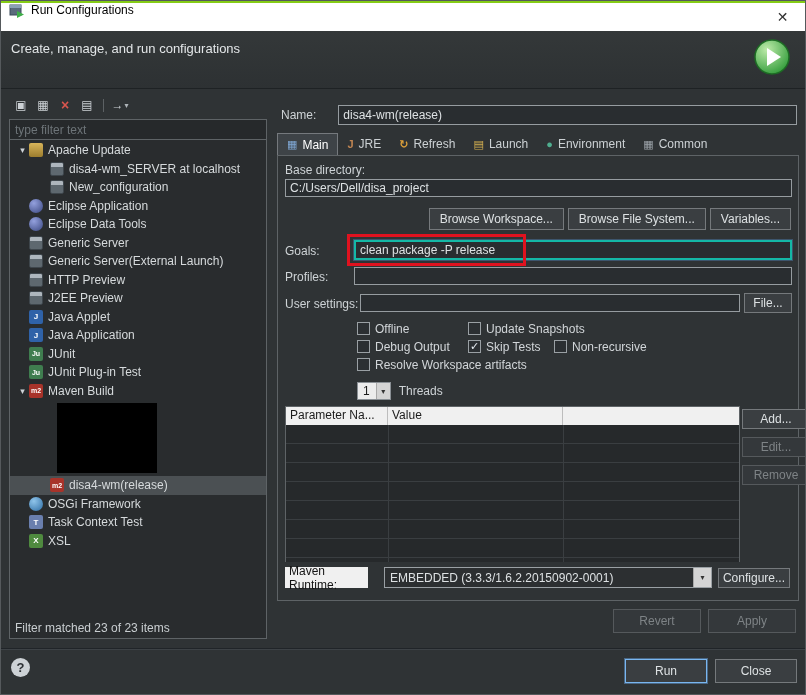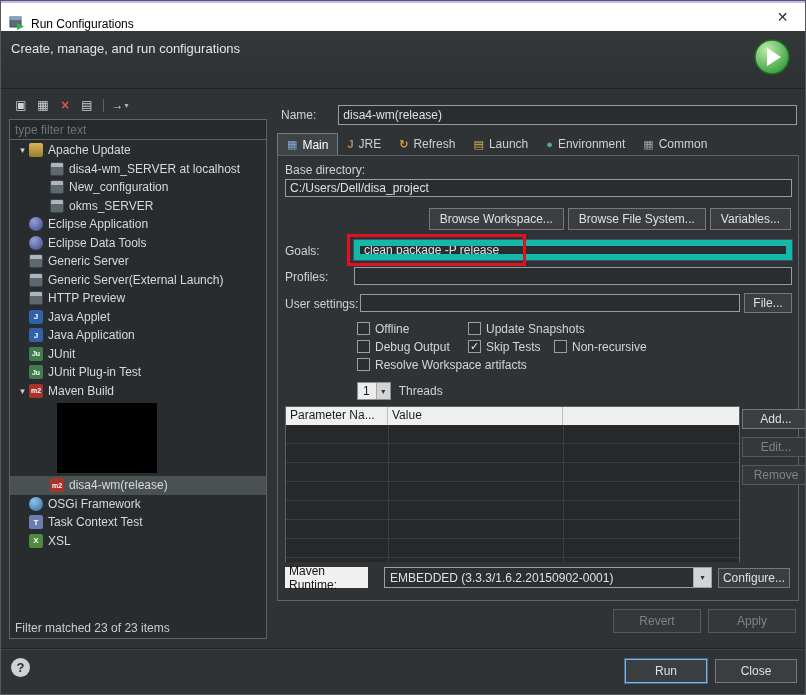--- a/index.html
+++ b/index.html
@@ -1,21 +1,21 @@
 <!DOCTYPE html>
 <html><head>
 <meta charset="utf-8">
 <style>
   * { margin:0; padding:0; box-sizing:border-box; }
   html,body { width:806px; height:695px; }
   body { font-family:"Liberation Sans","DejaVu Sans",sans-serif; font-size:12px; background:#1e1e1e; color:#d4d8da; }
   .window { position:relative; width:806px; height:695px; background:#2f3335; border:1px solid #55595c; overflow:hidden; }
 
   
-  .titlebar { position:absolute; top:0; left:0; right:0; height:30px; background:#ffffff; border-top:2px solid #c4b5fd; display:flex; align-items:flex-end; color:#000; }
+  .titlebar { position:absolute; top:0; left:0; right:0; height:30px; background:#ffffff; border-top:2px solid #84cc16; display:flex; align-items:flex-start; color:#000; }
   .app-icon { width:16px; height:16px; margin:0 6px 0 8px; display:inline-block; }
   .titlebar-title { font-size:12px; color:#000; }
   .close-btn { margin-left:auto; width:45px; height:28px; display:flex; align-items:center; justify-content:center; color:#333; font-size:14px; cursor:default; }
 
   
   .dialog-header { position:absolute; top:30px; left:0; right:0; height:58px; background:linear-gradient(#343839,#2d3133); border-bottom:1px solid #1e2224; }
   .dialog-header .dh-title { position:absolute; top:10px; left:10px; font-size:13px; color:#e3e6e8; }
   .run-banner-icon { position:absolute; top:6px; right:13px; width:40px; height:40px; }
 
   
@@ -66,21 +66,21 @@
 
   .tab-body { position:absolute; top:58px; left:4px; width:522px; height:446px; border:1px solid #5e6366; background:#2f3335; }
   .abs { position:absolute; }
 
   .btn { height:22px; background:#3a3e41; border:1px solid #75797c; color:#dde1e3; font:12px "Liberation Sans",sans-serif; display:inline-flex; align-items:center; justify-content:center; padding:0 10px; cursor:default; }
   .btn.sm { height:20px; padding:0 4px; }
   .btn.disabled { color:#7e8386; border-color:#55595c; background:#34383b; }
 
   .browse-row { position:absolute; top:52px; right:7px; display:flex; gap:4px; }
 
-  .goals-input { position:absolute; top:84px; left:76px; width:438px; height:20px; border:6px solid #14b8a6; box-shadow:0 0 0 1px rgba(90,150,214,.35); background:#292d30; }
+  .goals-input { position:absolute; top:84px; left:76px; width:438px; height:20px; border:2px solid #14b8a6; box-shadow:0 0 0 1px rgba(90,150,214,.35); background:#292d30; }
   .red-annotation { position:absolute; top:78px; left:69px; width:179px; height:32px; border:3px solid #e0121f; z-index:5; pointer-events:none; }
 
   .check-row { position:absolute; left:0; right:0; height:16px; }
   .check { position:absolute; display:flex; gap:5px; color:#d2d6d9; }
   .cb { width:13px; height:13px; background:#2b2f32; border:1px solid #9aa0a4; display:flex; align-items:center; justify-content:center; font-size:11px; color:#e6ecf2; line-height:1; }
   .pos-a { left:79px; } .pos-b { left:190px; } .pos-c { left:276px; }
 
   .threads-row { position:absolute; top:226px; left:79px; height:18px; display:flex; align-items:center; gap:8px; }
   .spin { display:inline-flex; align-items:center; height:18px; background:#ececec; color:#1c1c1c; border:1px solid #8a9095; }
   .spin .v { padding:0 6px 0 5px; }
@@ -167,24 +167,20 @@
           <span class="tlabel">Apache Update</span>
         </div>
       <div class="trow d1">
           <span class="ticon ic-server"></span>
           <span class="tlabel">disa4-wm_SERVER at localhost</span>
         </div>
       <div class="trow d1">
           <span class="ticon ic-server"></span>
           <span class="tlabel">New_configuration</span>
         </div>
-      <div class="trow d1">
-          <span class="ticon ic-server"></span>
-          <span class="tlabel">okms_SERVER</span>
-        </div>
       <div class="trow d0">
           <span class="twisty"></span>
           <span class="ticon ic-eclipse"></span>
           <span class="tlabel">Eclipse Application</span>
         </div>
       <div class="trow d0">
           <span class="twisty"></span>
           <span class="ticon ic-eclipse"></span>
           <span class="tlabel">Eclipse Data Tools</span>
         </div>
@@ -195,20 +191,25 @@
         </div>
       <div class="trow d0">
           <span class="twisty"></span>
           <span class="ticon ic-server"></span>
           <span class="tlabel">Generic Server(External Launch)</span>
         </div>
       <div class="trow d0">
           <span class="twisty"></span>
           <span class="ticon ic-server"></span>
           <span class="tlabel">HTTP Preview</span>
+        </div>
+      <div class="trow d0">
+          <span class="twisty"></span>
+          <span class="ticon ic-server"></span>
+          <span class="tlabel">J2EE Preview</span>
         </div>
       <div class="trow d0">
           <span class="twisty"></span>
           <span class="ticon ic-java">J</span>
           <span class="tlabel">Java Applet</span>
         </div>
       <div class="trow d0">
           <span class="twisty"></span>
           <span class="ticon ic-java">J</span>
           <span class="tlabel">Java Application</span>

